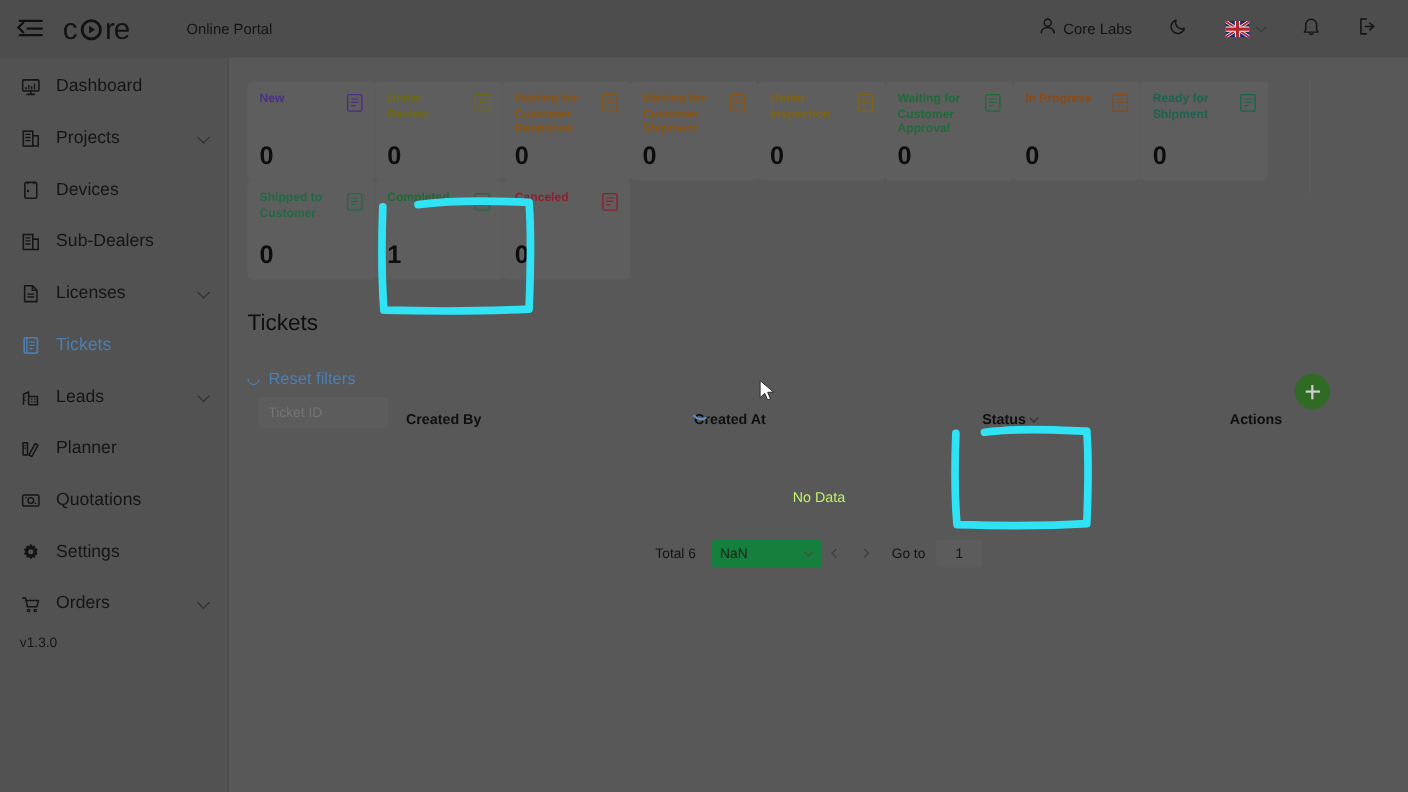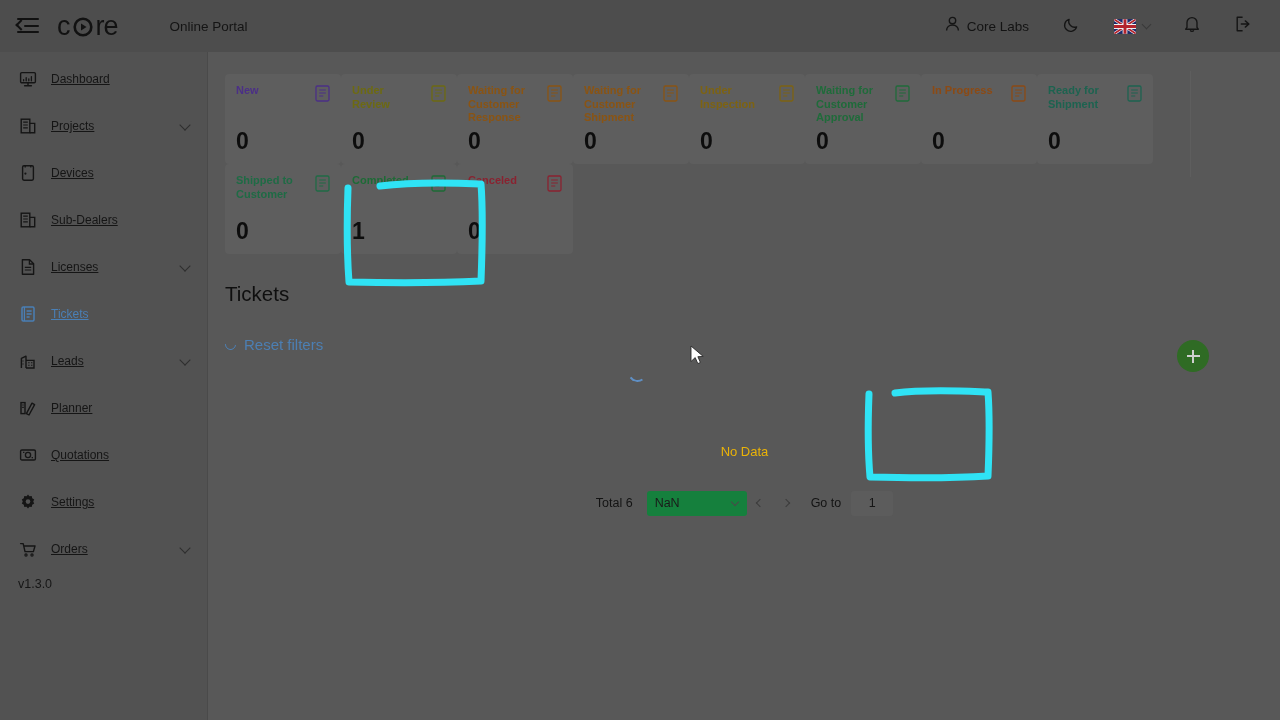--- a/index.html
+++ b/index.html
@@ -61,21 +61,21 @@
     background: #525252;
     border-right: 1px solid #4a4a4a;
     padding-top: 10px;
   }
   .nav-item {
     display:flex; align-items:center; height: 34px; padding-left: 18px; margin-bottom:13px;
     cursor:pointer; position:relative;
   }
   .nav-item .ico { width: 20px; height:20px; display:flex; align-items:center; justify-content:center;
                    margin-right: 13px; flex:none; }
-  .nav-item .lbl { font-size: 12px; color: #151515; text-decoration: underline; }
+  .nav-item .lbl { font-size: 16px; color: #151515; }
   .nav-item.active .lbl { color: #4a7fb5; }
   .nav-item .caret {
     position:absolute; right: 18px; top: 12px;
     width:8px; height:8px; border-right:1.7px solid #2e2e2e; border-bottom:1.7px solid #2e2e2e;
     transform: rotate(45deg);
   }
   .version { position:absolute; left: 18px; top: 525px; font-size: 12.5px; color: #161616; }
 
   
   .main {
@@ -125,21 +125,21 @@
   .status-caret {
     display:inline-block; width:6px; height:6px;
     border-right:1.6px solid #2a2a2a; border-bottom:1.6px solid #2a2a2a;
     transform: rotate(45deg); margin-left:4px; margin-bottom:2px;
   }
   .vdivider {
     position:absolute; left: 981px; top: 19px; width:1px; height: 106px; background: #5e5e5e;
   }
   .no-data {
     position: absolute; left: 0; right: 0; top: 392px; text-align:center;
-    font-size: 13px; color:#eab308;
+    font-size: 13px; color:#bef264;
   }
   .spinner {
     position:absolute; left: 419px; top: 311px; width: 19px; height: 19px;
     border: 2.2px solid transparent; border-bottom-color: #5f8fc4; border-radius: 50%;
     transform: rotate(10deg);
   }
   .pagination {
     position:absolute; left:0; right:0; top: 438px;
     display:flex; align-items:center; justify-content:center; gap: 0;
     font-size: 12.5px; color:#131313;
@@ -526,20 +526,29 @@
       </div>
     </div>
 
     <div class="tickets-title">Tickets</div>
 
     <div class="reset-filters">
       <span class="reset-ico"></span>
       <span>Reset filters</span>
     </div>
 
+    <div class="table-head">
+      <input class="ticket-id-input" readonly="" placeholder="Ticket ID" style="">
+      <span class="th" style="left:144px;">Created By</span>
+      <span class="th" style="left:406px;">Created At</span>
+      <span class="th" style="left:668px;">
+        <span>Status</span><span class="status-caret"></span>
+      </span>
+      <span class="th" style="left:893px;">Actions</span>
+    </div>
 
     <div class="vdivider"></div>
     <div class="spinner"></div>
     <div class="no-data">No Data</div>
 
     <div class="fab">
       <span class="plus"></span>
     </div>
 
     <div class="pagination">

